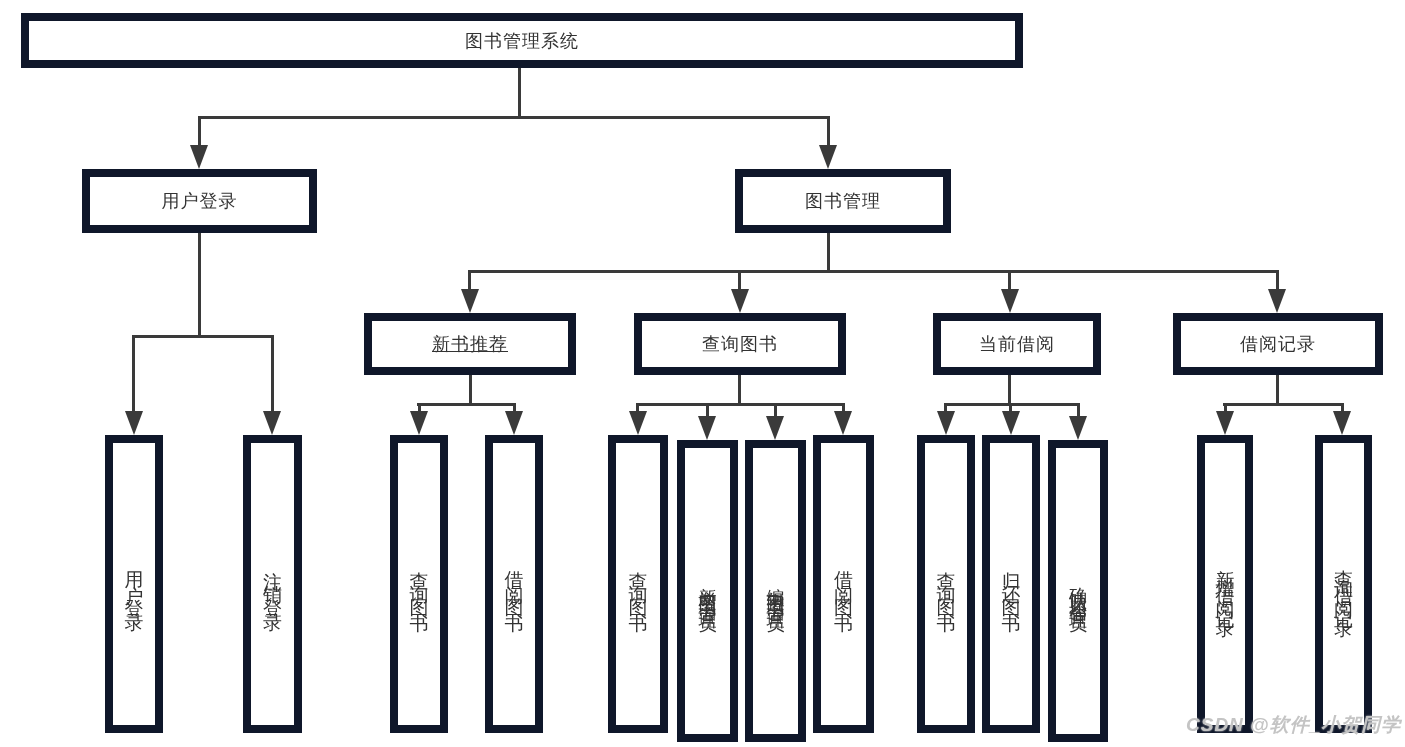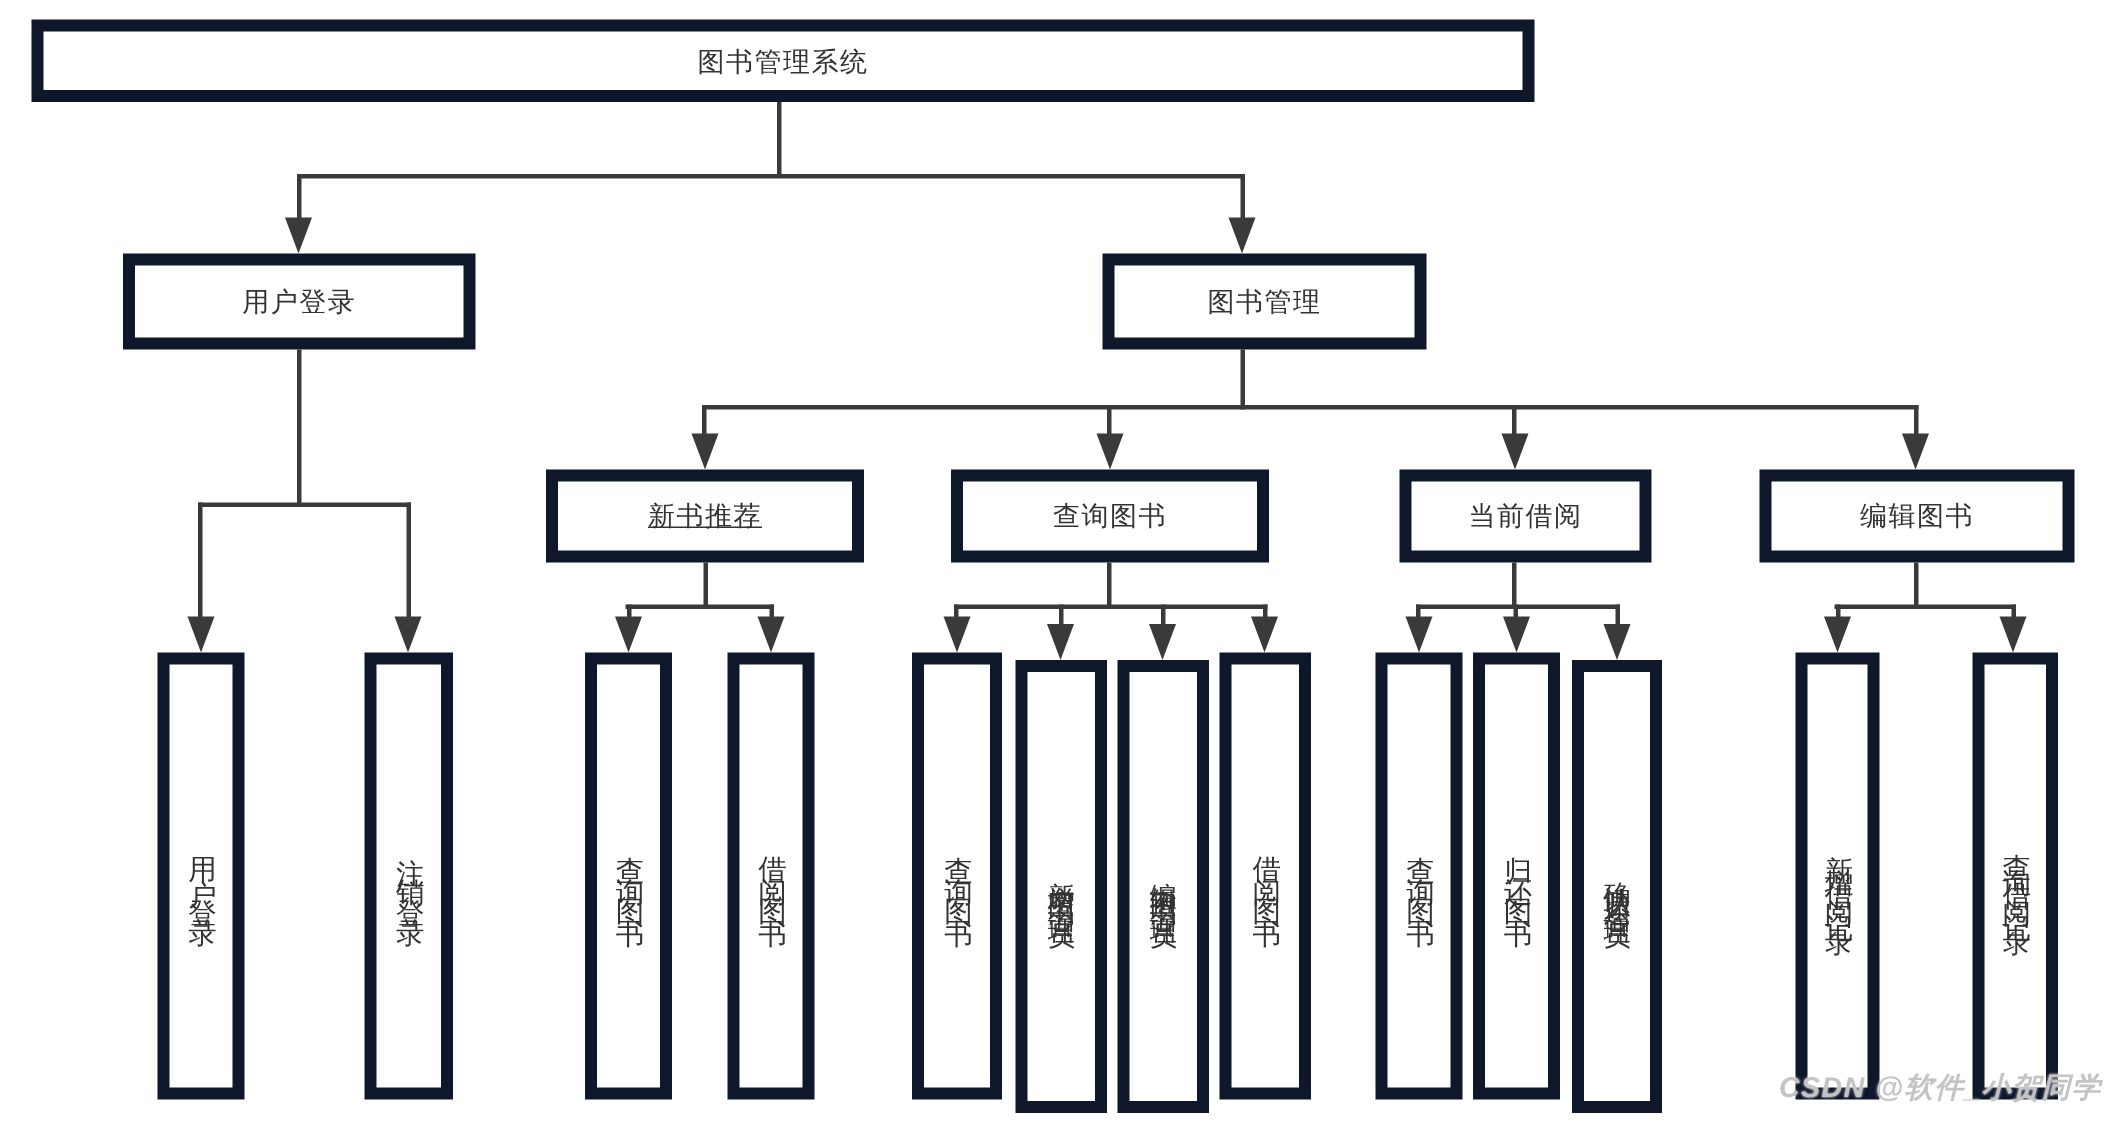--- a/index.html
+++ b/index.html
@@ -77,21 +77,21 @@
   <div class="box" style="left:364px;top:313px;width:212px;height:62px;text-decoration:underline;">
     <span>新书推荐</span>
   </div>
   <div class="box" style="left:634px;top:313px;width:212px;height:62px;">
     <span>查询图书</span>
   </div>
   <div class="box" style="left:933px;top:313px;width:168px;height:62px;">
     <span>当前借阅</span>
   </div>
   <div class="box" style="left:1173px;top:313px;width:210px;height:62px;">
-    <span>编辑图书</span>
+    <span>借阅记录</span>
   </div>
 
   <div class="vl" style="left:469px;top:375px;height:31px;"></div>
   <div class="hl" style="left:417px;top:403px;width:99px;"></div>
   <div class="vl" style="left:418px;top:403px;height:12px;"></div>
   <div class="vl" style="left:513px;top:403px;height:12px;"></div>
   <div class="ar" style="left:410px;top:411px;"></div>
   <div class="ar" style="left:505px;top:411px;"></div>
 
   <div class="vl" style="left:738px;top:375px;height:31px;"></div>

